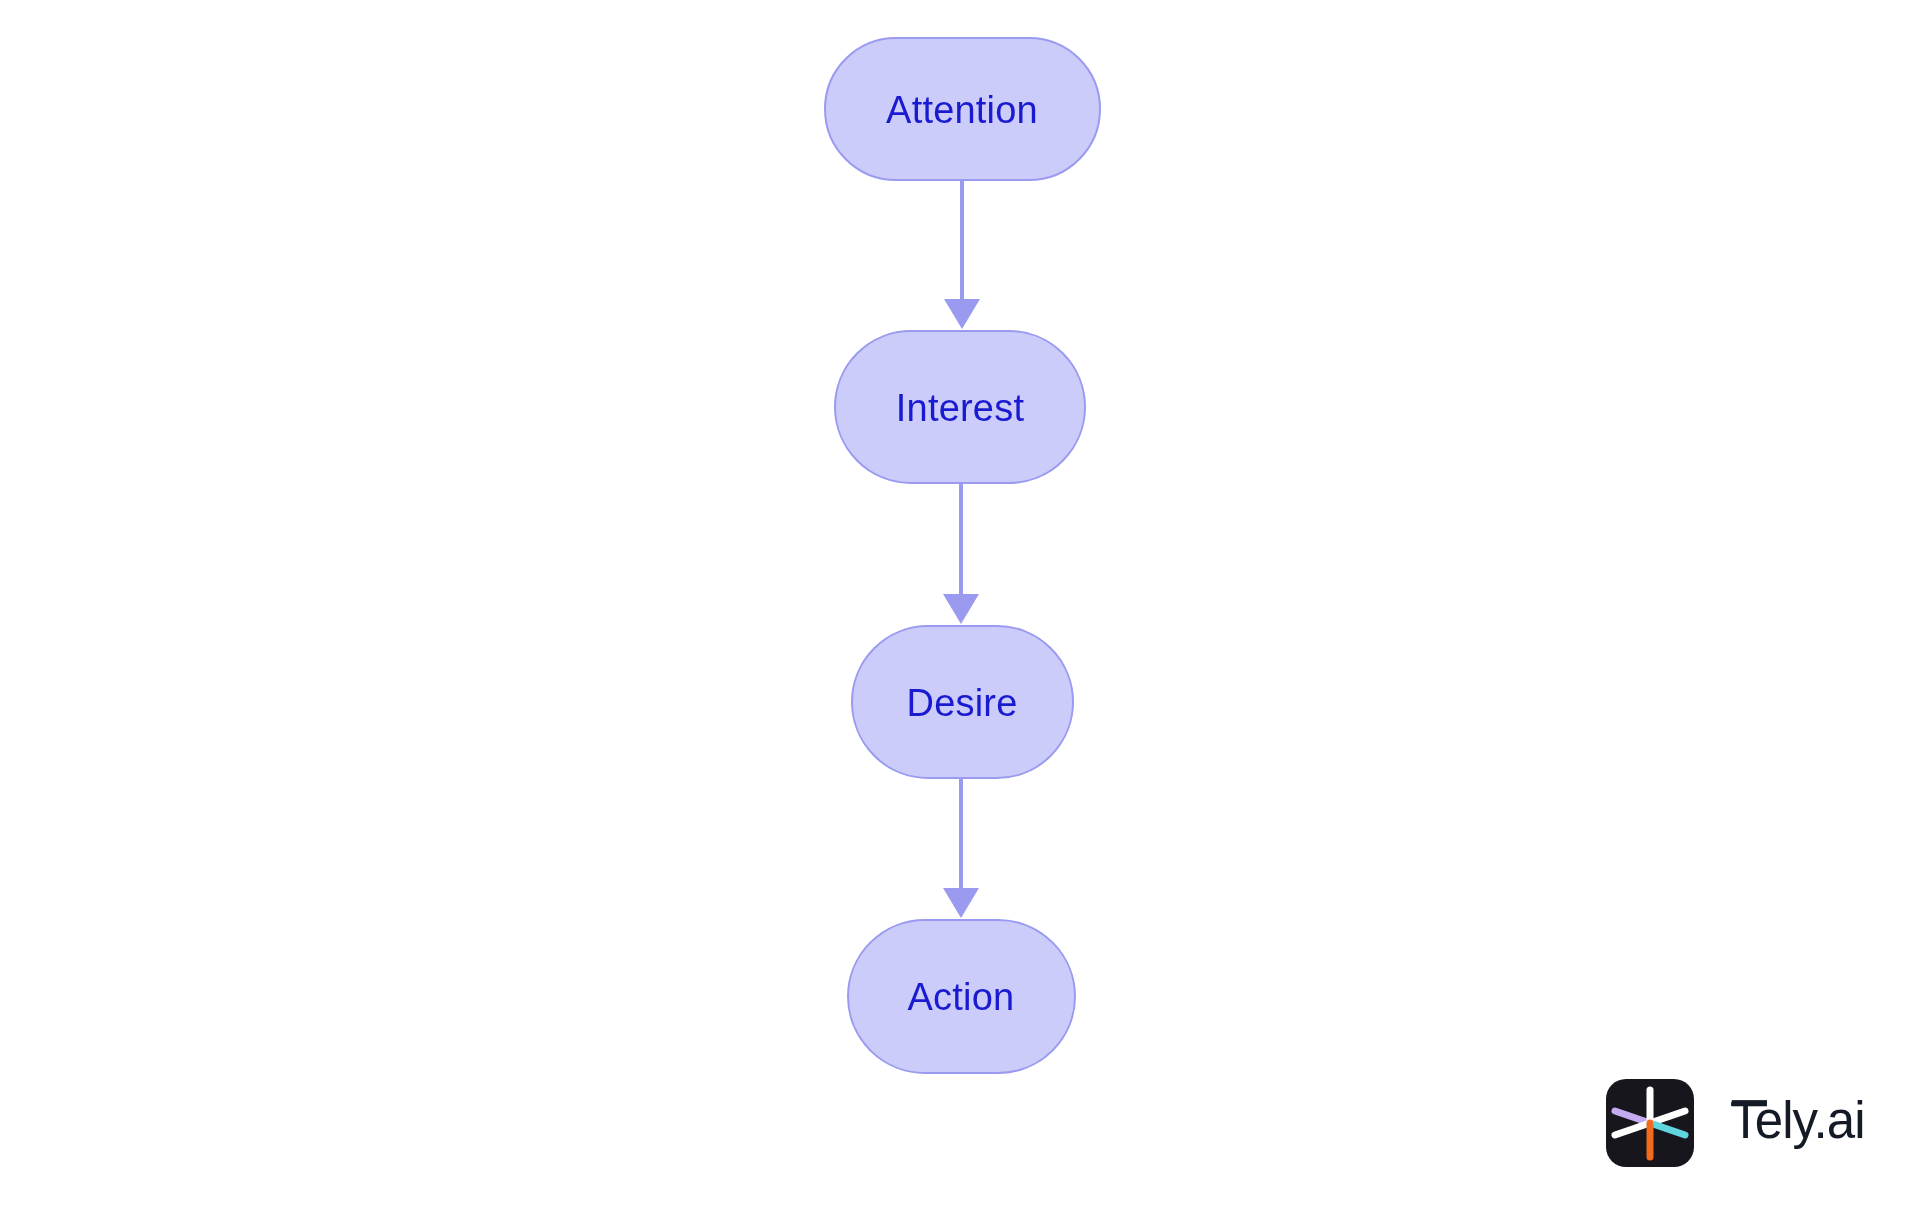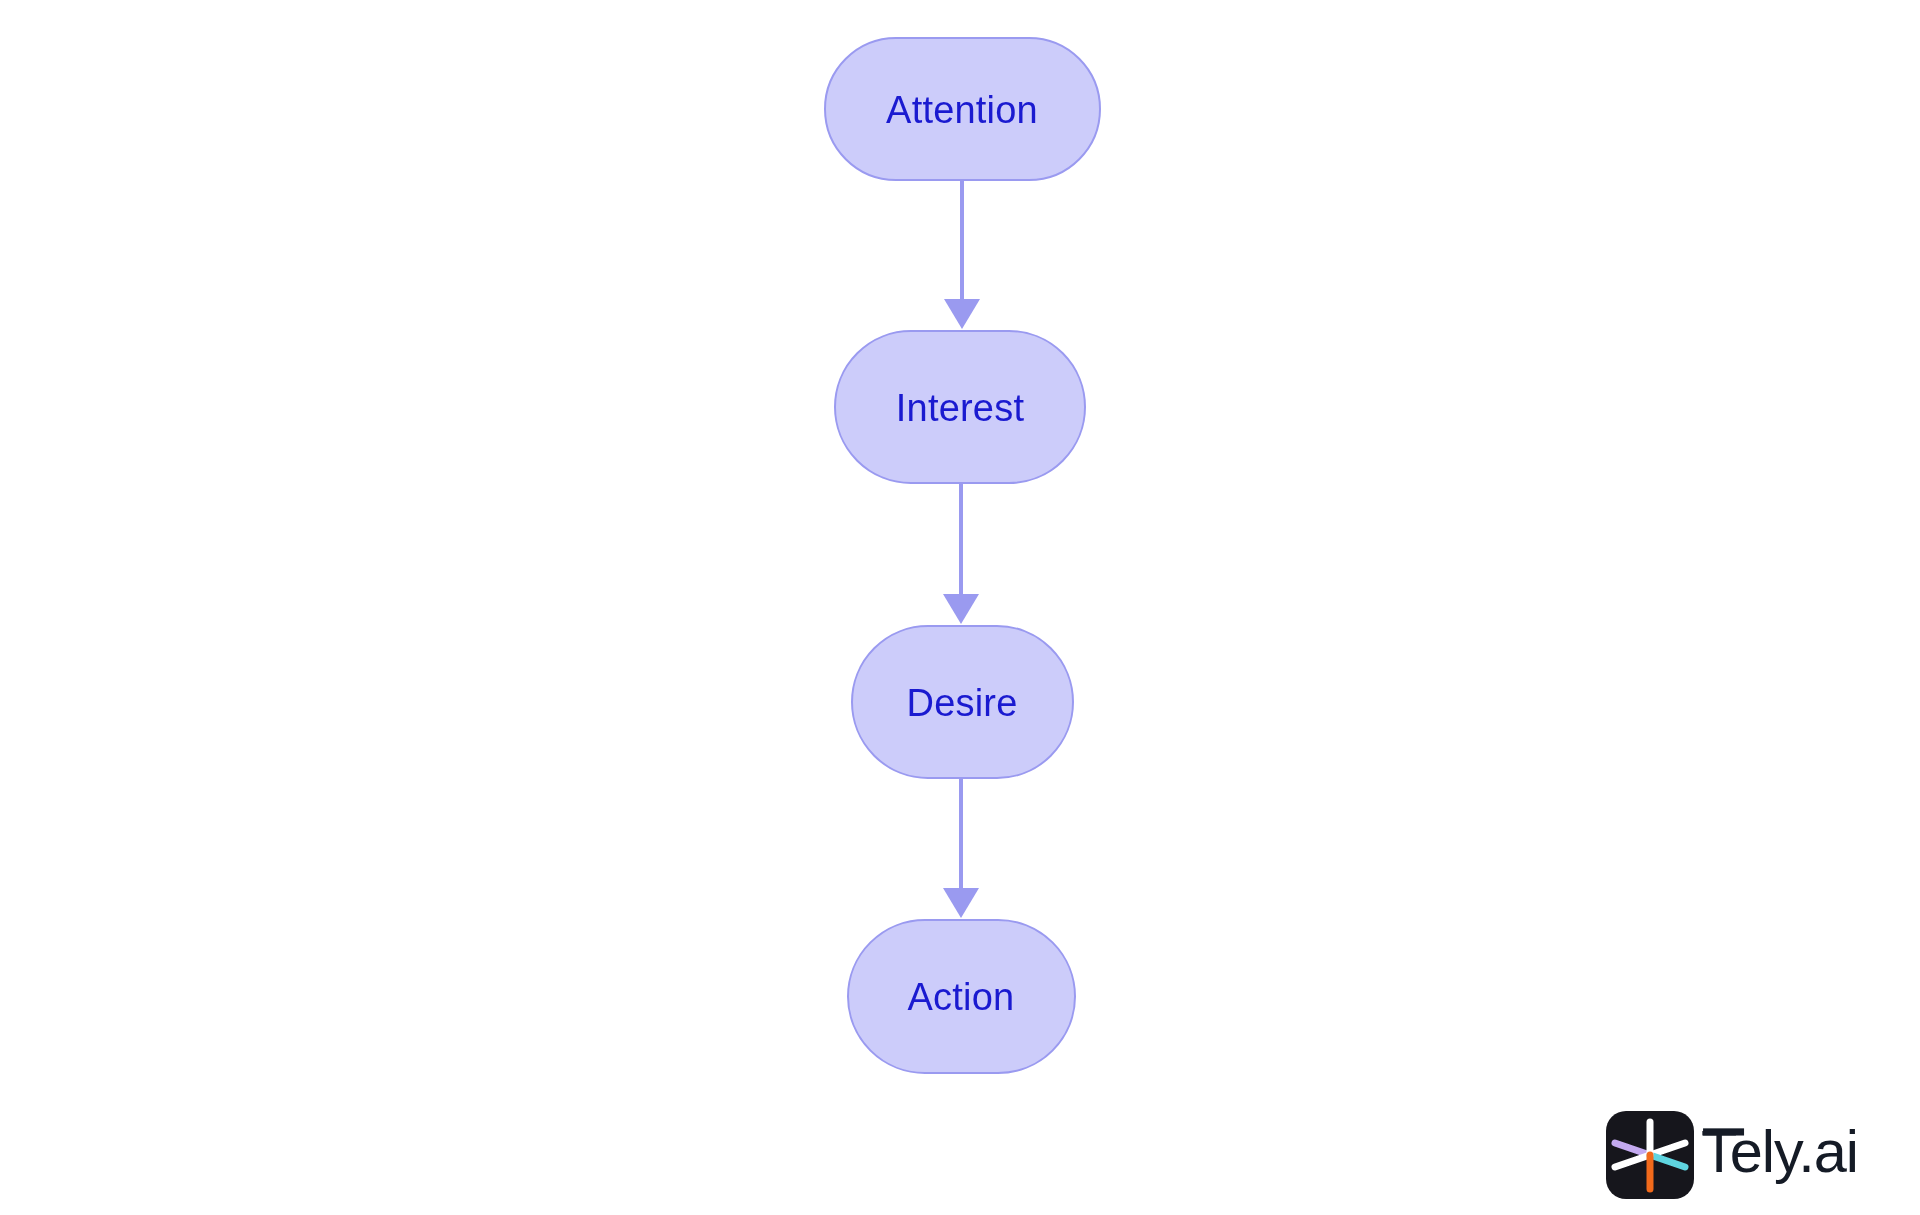--- a/index.html
+++ b/index.html
@@ -55,26 +55,26 @@
   }
 
   .edge-head {
     fill: #9a9af0;
   }
 
   
   #brand-logo {
     position: absolute;
     left: 1606px;
-    top: 1108px;
+    top: 1076px;
     width: 300px;
     height: 94px;
     display: flex;
     align-items: center;
-    gap: 7px;
+    gap: 36px;
   }
 
   .logo-mark {
     width: 88px;
     height: 88px;
     flex: 0 0 88px;
     display: block;
   }
 
   .logo-wordmark {

